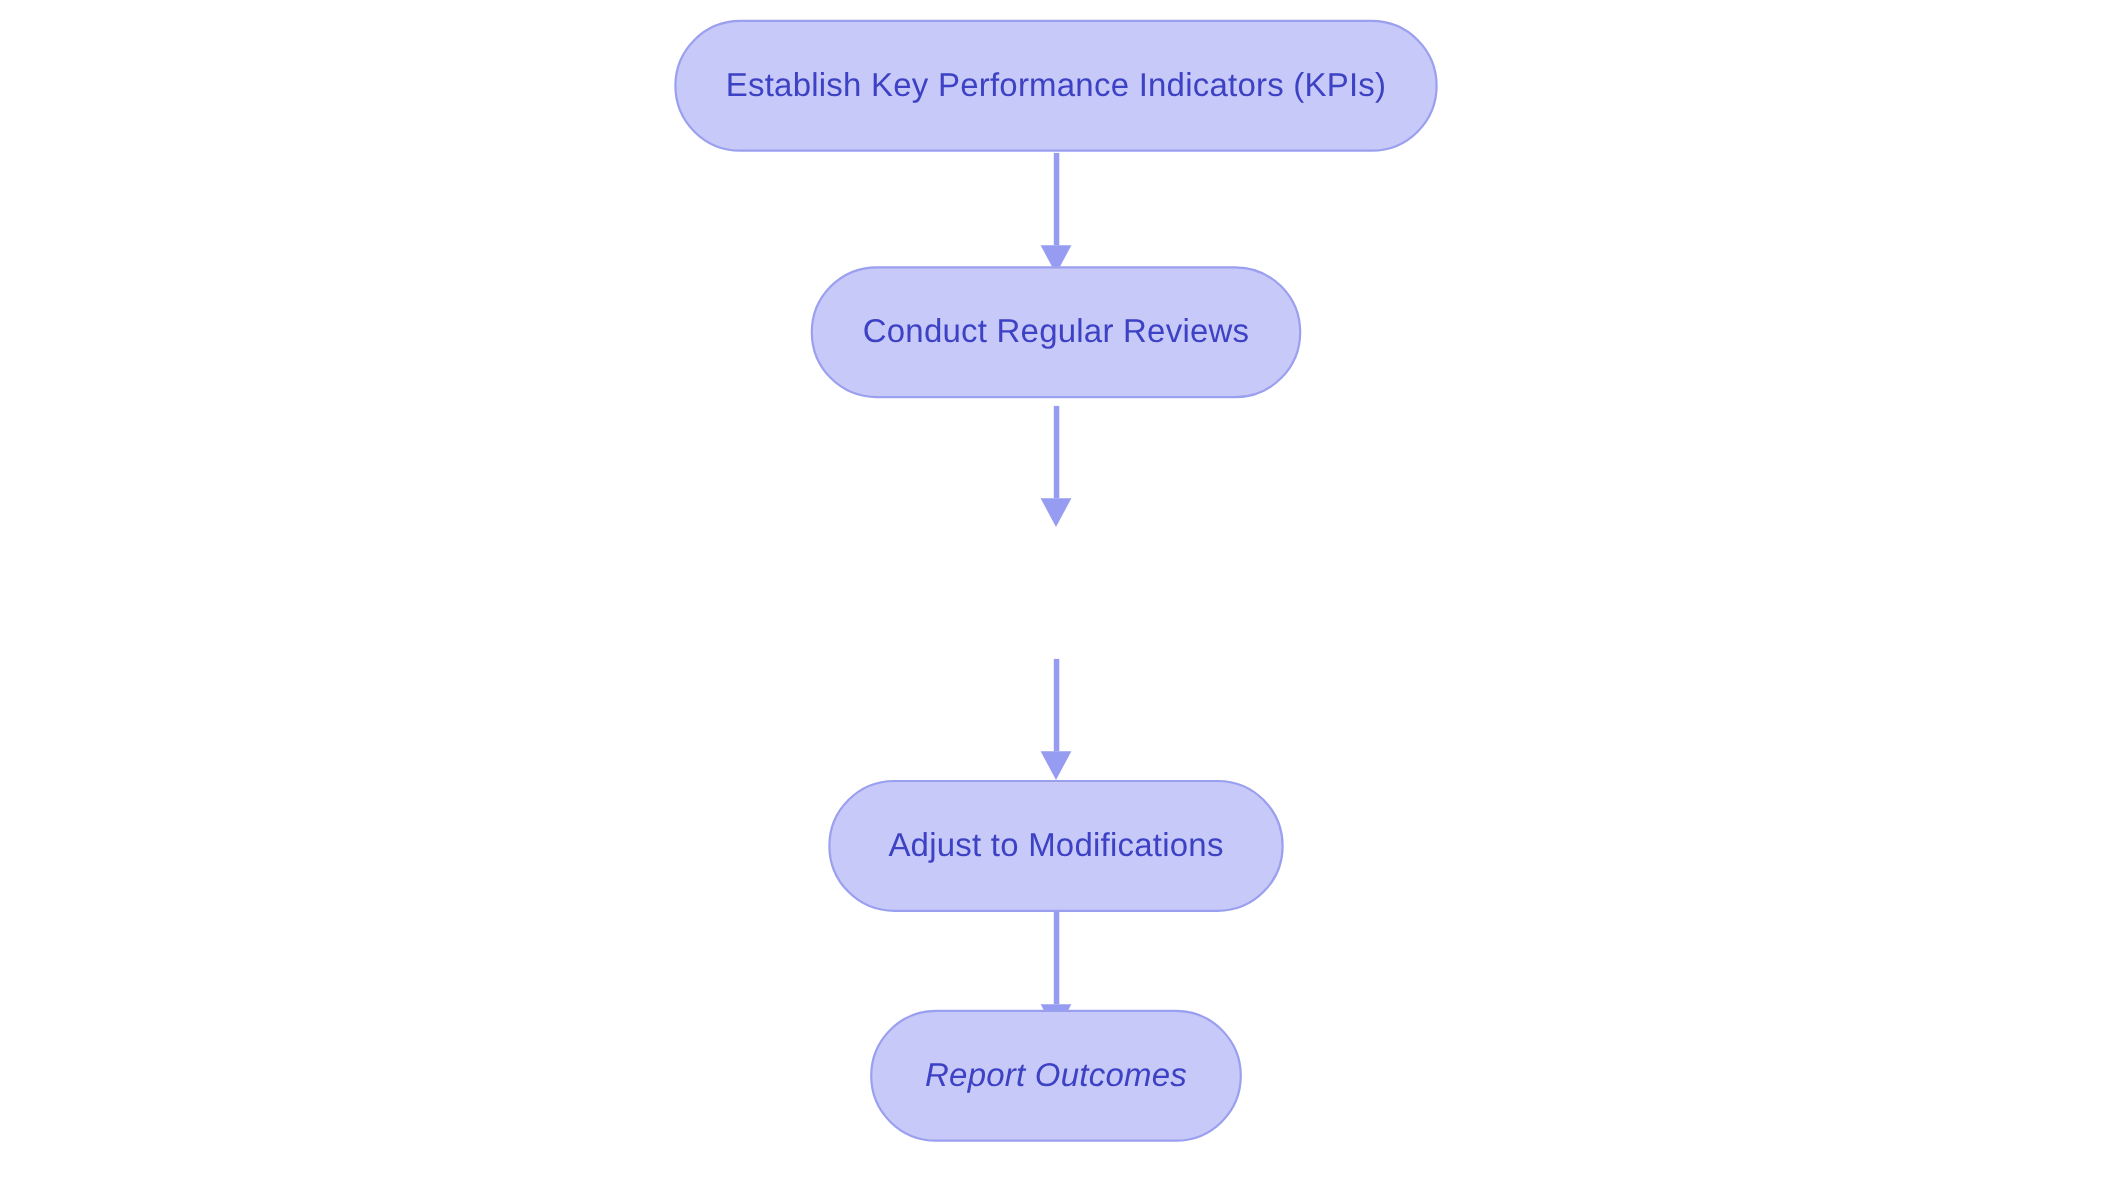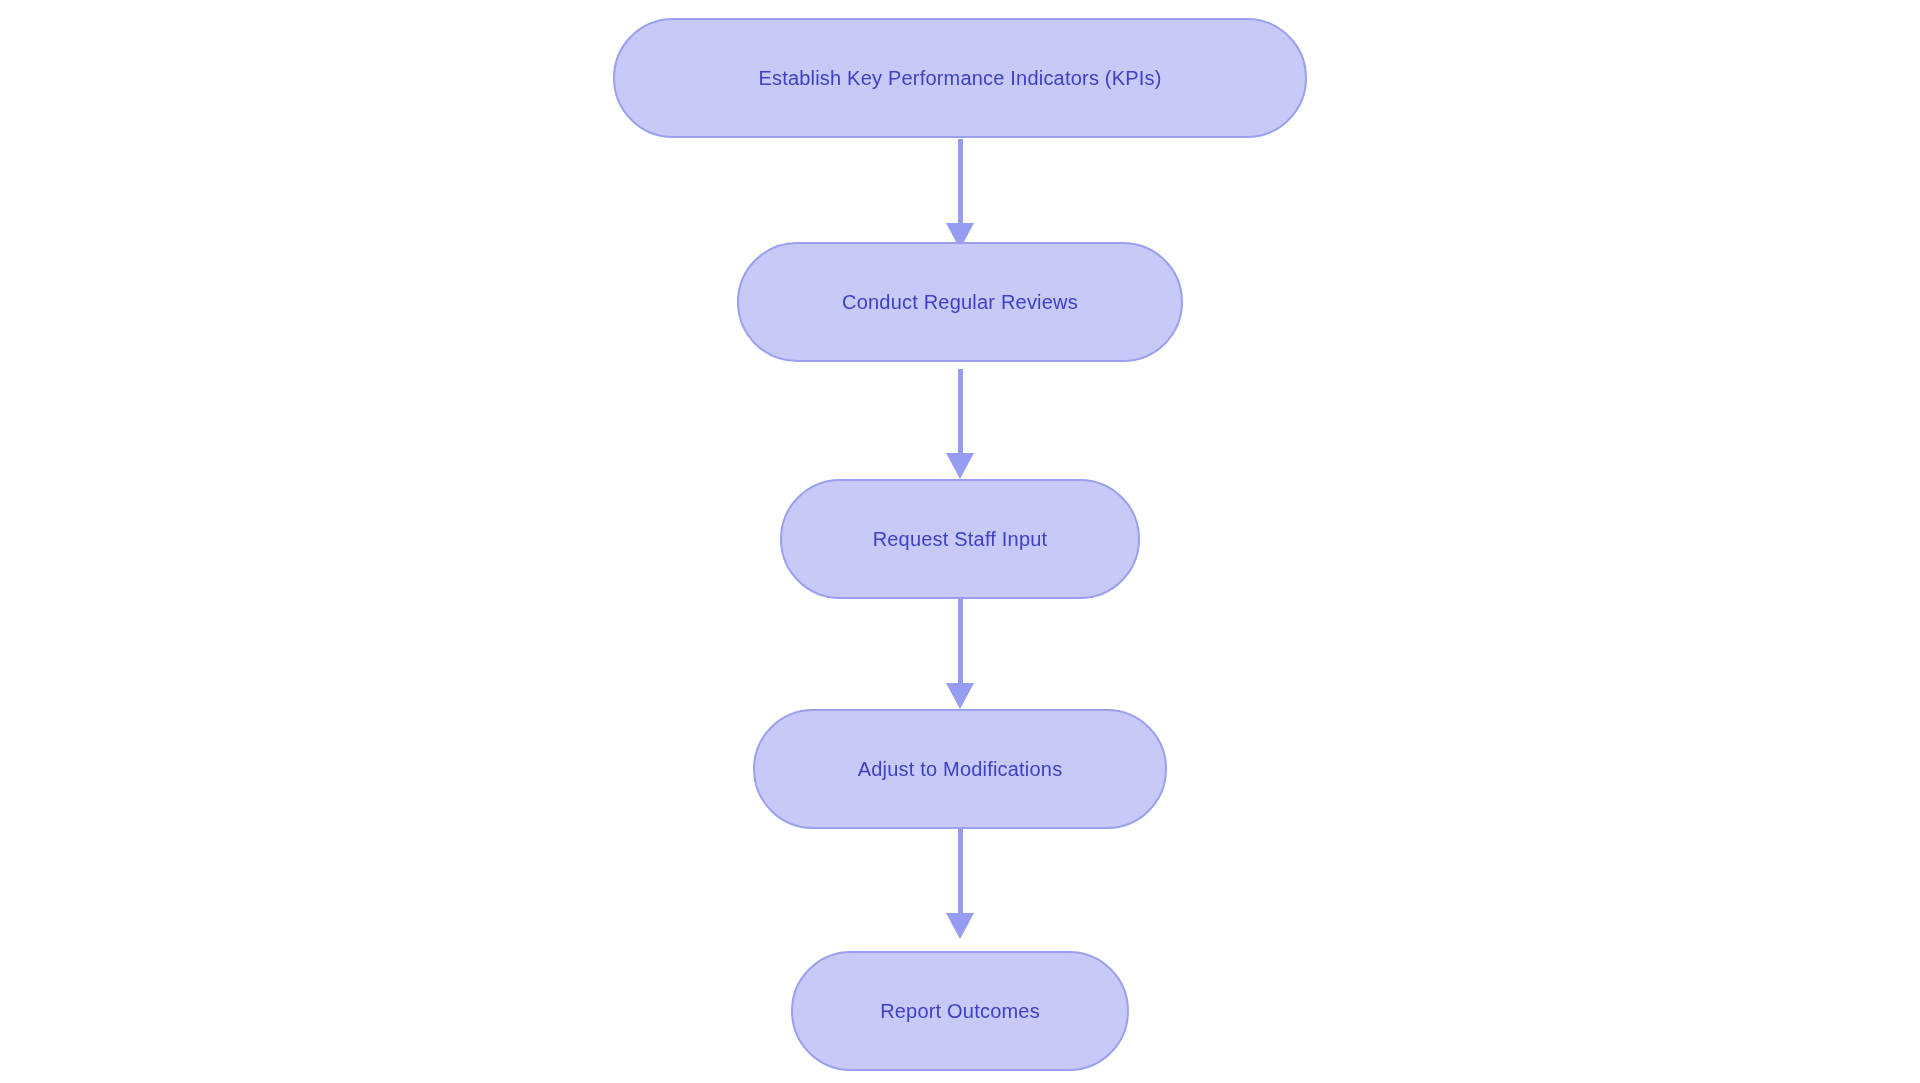--- a/index.html
+++ b/index.html
@@ -23,31 +23,31 @@
     border-radius: 60px;
     background: var(--node-fill, #c7c9f8);
     border: 2px solid var(--node-border, #9aa0ef);
     box-sizing: border-box;
     display: flex;
     align-items: center;
     justify-content: center;
   }
   .flow-node .label {
     color: var(--node-text, #3d41c3);
-    font-size: 20px;
+    font-size: 30px;
     font-weight: 500;
     letter-spacing: 0.2px;
     white-space: nowrap;
     text-align: center;
   }
   .n1 { top: 18px;  width: 694px; }
   .n2 { top: 242px; width: 446px; }
   .n3 { top: 479px; width: 360px; }
   .n4 { top: 709px; width: 414px; }
-  .n5 { top: 951px; width: 338px; }
+  .n5 { top: 918px; width: 338px; font-style: italic; }
 
   .connector {
     position: absolute;
     left: 960px;
     transform: translateX(-50%);
     width: 28px;
     height: 110px;
     display: flex;
     flex-direction: column;
     align-items: center;
@@ -86,23 +86,20 @@
 
   <div class="flow-node n2">
     <span class="label">Conduct Regular Reviews</span>
   </div>
 
   <div class="connector a2">
     <div class="line"></div>
     <div class="head"></div>
   </div>
 
-  <div class="flow-node n3">
-    <span class="label">Request Staff Input</span>
-  </div>
 
   <div class="connector a3">
     <div class="line"></div>
     <div class="head"></div>
   </div>
 
   <div class="flow-node n4">
     <span class="label">Adjust to Modifications</span>
   </div>
 

